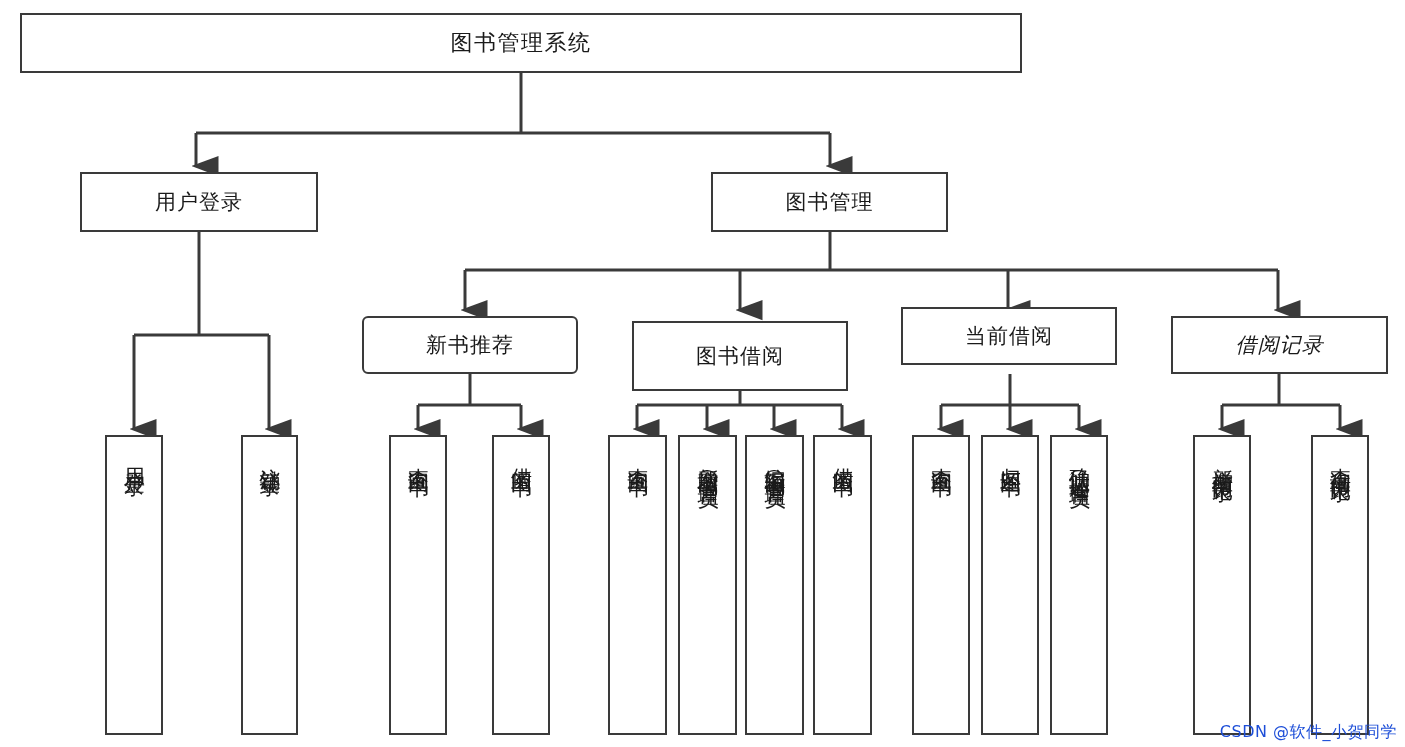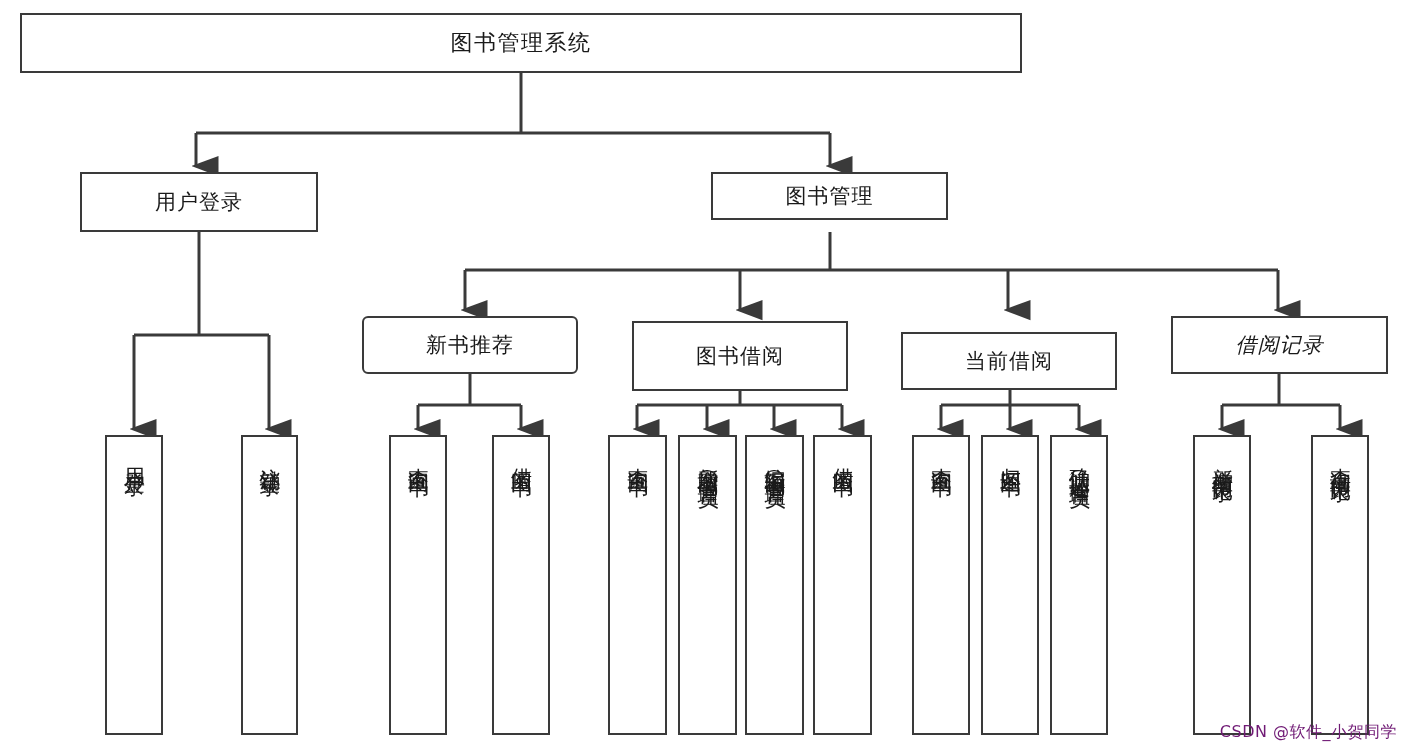--- a/index.html
+++ b/index.html
@@ -61,21 +61,21 @@
     font-size: 21px;
     line-height: 1.0;
     letter-spacing: 3px;
     white-space: nowrap;
   }
   .watermark {
     position: absolute;
     right: 8px;
     bottom: 4px;
     font-size: 16px;
-    color: #701a75;
+    color: #1d4ed8;
     letter-spacing: 0.5px;
     z-index: 3;
     white-space: nowrap;
   }
 </style>
 </head>
 <body>
 
 <div id="canvas">
 
@@ -129,31 +129,31 @@
     </g>
   </svg>
 
   <div class="node root horiz" style="left:20px; top:13px; width:1002px; height:60px;">
     <span class="node-label">图书管理系统</span>
   </div>
 
   <div class="node horiz" style="left:80px; top:172px; width:238px; height:60px;">
     <span class="node-label">用户登录</span>
   </div>
-  <div class="node horiz" style="left:711px; top:172px; width:237px; height:48px;">
+  <div class="node horiz" style="left:711px; top:172px; width:237px; height:60px;">
     <span class="node-label">图书管理</span>
   </div>
 
   <div class="node horiz" style="left:362px; top:316px; width:216px; height:58px;border-radius:6px;">
     <span class="node-label">新书推荐</span>
   </div>
   <div class="node horiz" style="left:632px; top:321px; width:216px; height:70px;">
     <span class="node-label">图书借阅</span>
   </div>
-  <div class="node horiz" style="left:901px; top:332px; width:216px; height:58px;">
+  <div class="node horiz" style="left:901px; top:307px; width:216px; height:58px;">
     <span class="node-label">当前借阅</span>
   </div>
   <div class="node horiz" style="left:1171px; top:316px; width:217px; height:58px;font-style:italic;">
     <span class="node-label">借阅记录</span>
   </div>
 
   <div class="node vert" style="left:105px; top:435px; width:58px; height:300px;">
     <span class="node-label">用户登录</span>
   </div>
   <div class="node vert" style="left:241px; top:435px; width:57px; height:300px;">

